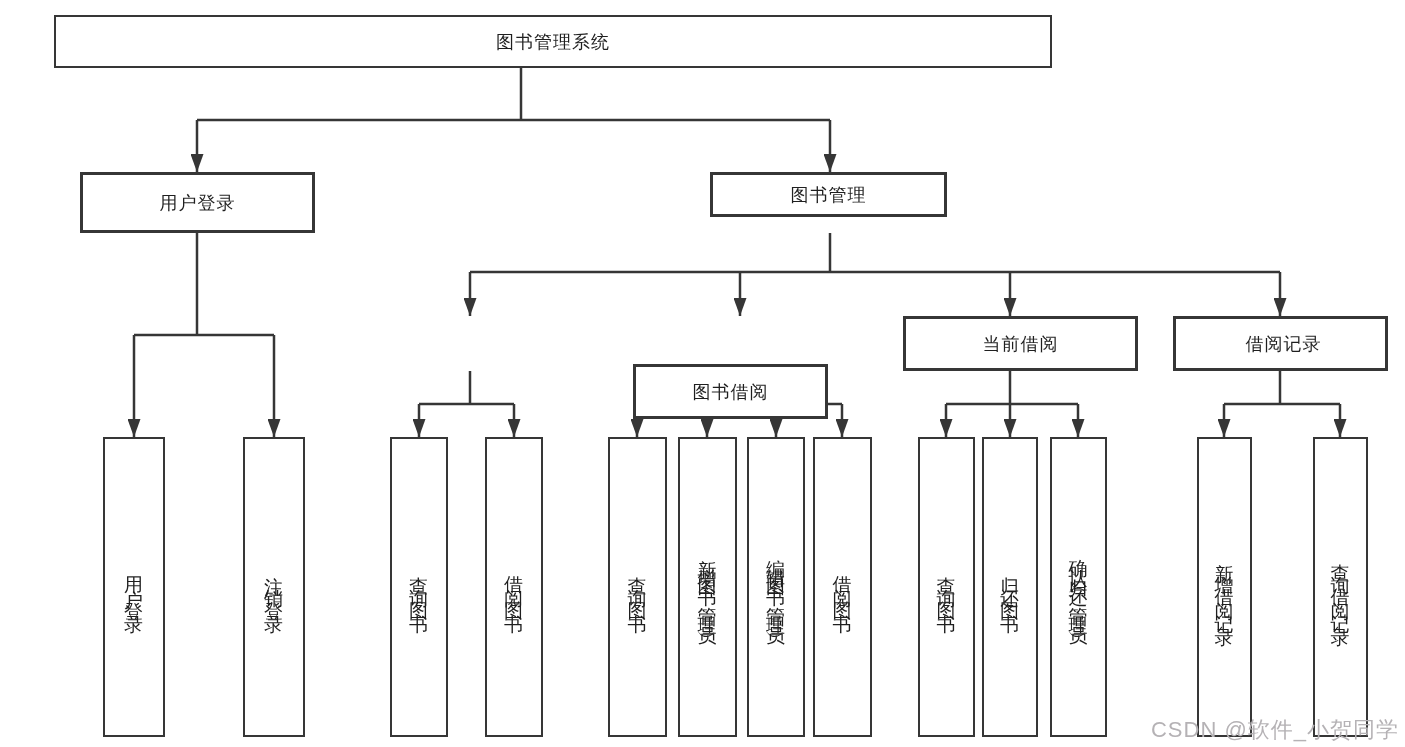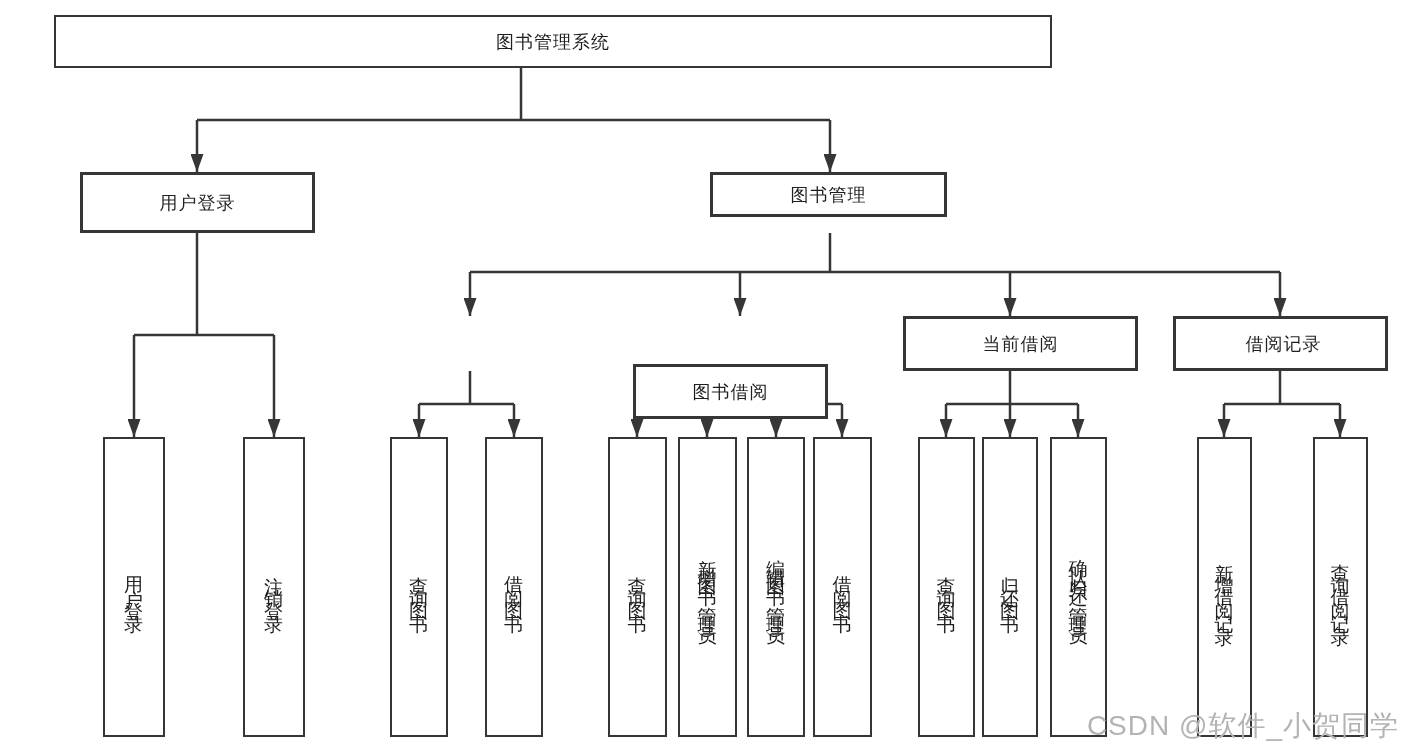--- a/index.html
+++ b/index.html
@@ -56,21 +56,21 @@
     font-size: 19px;
     letter-spacing: 0.68em;
     line-height: 1;
     overflow: hidden;
   }
   .vnode.tight { letter-spacing: 0.5em; }
   .watermark {
     position: absolute;
     right: 6px;
     bottom: 2px;
-    font-size: 28px;
+    font-size: 22px;
     color: var(--watermark);
     letter-spacing: 1px;
     white-space: nowrap;
   }
 </style>
 </head>
 <body>
 
 <div class="stage">
 

